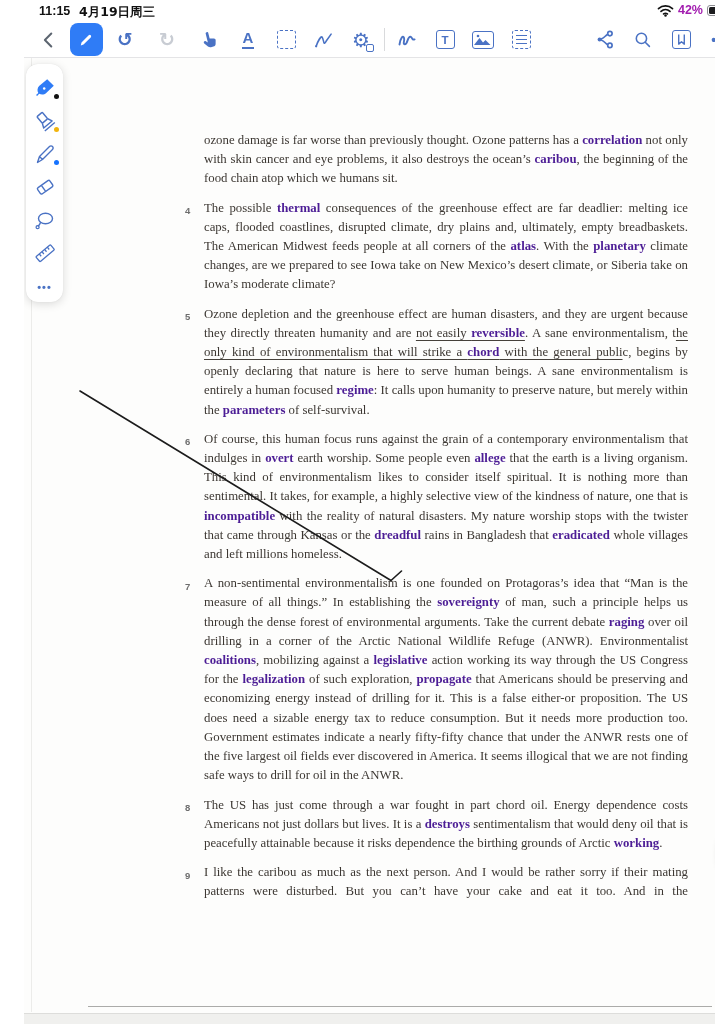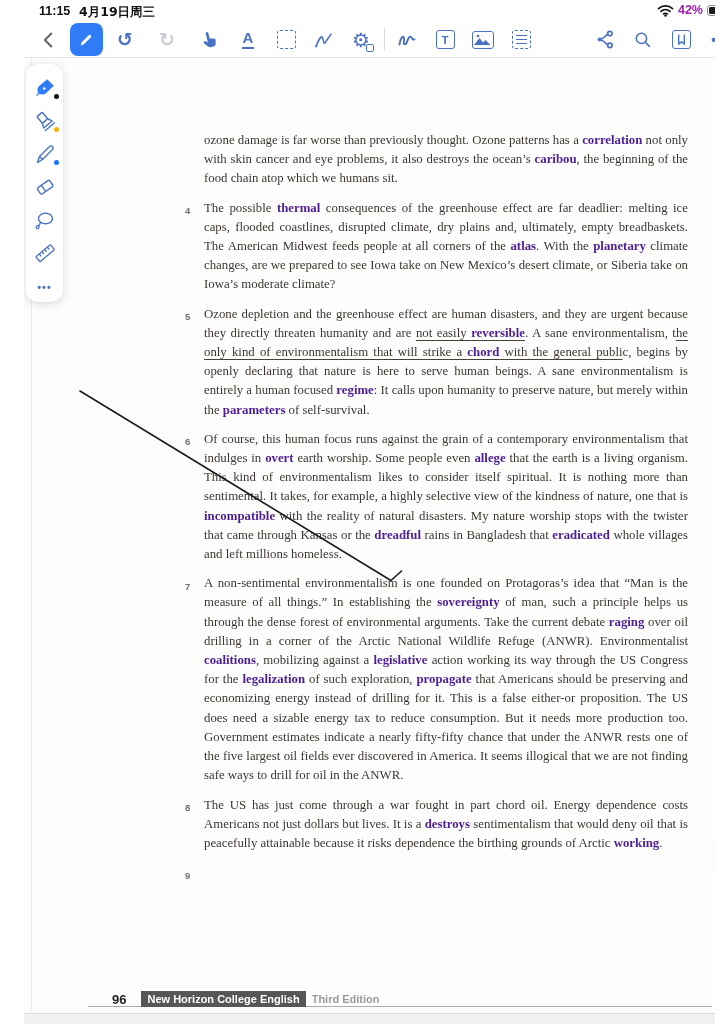--- a/index.html
+++ b/index.html
@@ -215,30 +215,26 @@
           <div class="para">
     <span class="pnum">7</span>
     <span><span>A non-sentimental environmentalism is one founded on Protagoras’s idea that “Man is the measure of all things.” In establishing the </span><span class="b">sovereignty</span><span> of man, such a principle helps us through the dense forest of environmental arguments. Take the current debate </span><span class="b">raging</span><span> over oil drilling in a corner of the Arctic National Wildlife Refuge (ANWR). Environmentalist </span><span class="b">coalitions</span><span>, mobilizing against a </span><span class="b">legislative</span><span> action working its way through the US Congress for the </span><span class="b">legalization</span><span> of such exploration, </span><span class="b">propagate</span><span> that Americans should be preserving and economizing energy instead of drilling for it. This is a false either-or proposition. The US does need a sizable energy tax to reduce consumption. But it needs more production too. Government estimates indicate a nearly fifty-fifty chance that under the ANWR rests one of the five largest oil fields ever discovered in America. It seems illogical that we are not finding safe ways to drill for oil in the ANWR.</span></span>
   </div>
           <div class="para">
     <span class="pnum">8</span>
     <span><span>The US has just come through a war fought in part chord oil. Energy dependence costs Americans not just dollars but lives. It is a </span><span class="b">destroys</span><span> sentimentalism that would deny oil that is peacefully attainable because it risks dependence the birthing grounds of Arctic </span><span class="b">working</span><span>.</span></span>
   </div>
           <div class="para justify-last">
     <span class="pnum">9</span>
+    <span><span>I like the caribou as much as the next person. And I would be rather sorry if their mating patterns were disturbed. But you can’t have your cake and eat it too. And in the</span></span>
   </div>
         </div>
     </div>
 
     <div class="footer-rule"></div>
-    <div class="footer">
-      <span class="f-page">96</span>
-      <span class="f-series">New Horizon College English</span>
-      <span class="f-edition">Third Edition</span>
-    </div>
 
     <div class="page-bottom-strip"></div>
   </div>
 
   <svg class="stroke-layer" width="715" height="1024" viewBox="0 0 715 1024">
     <polyline fill="none" stroke-width="1.6" stroke-linecap="round" stroke-linejoin="round" stroke="#1c1c1c" points="56,391 367,580.5 377.5,571"></polyline>
   </svg>
 
   <div class="palette">
     <div class="pal-item">

